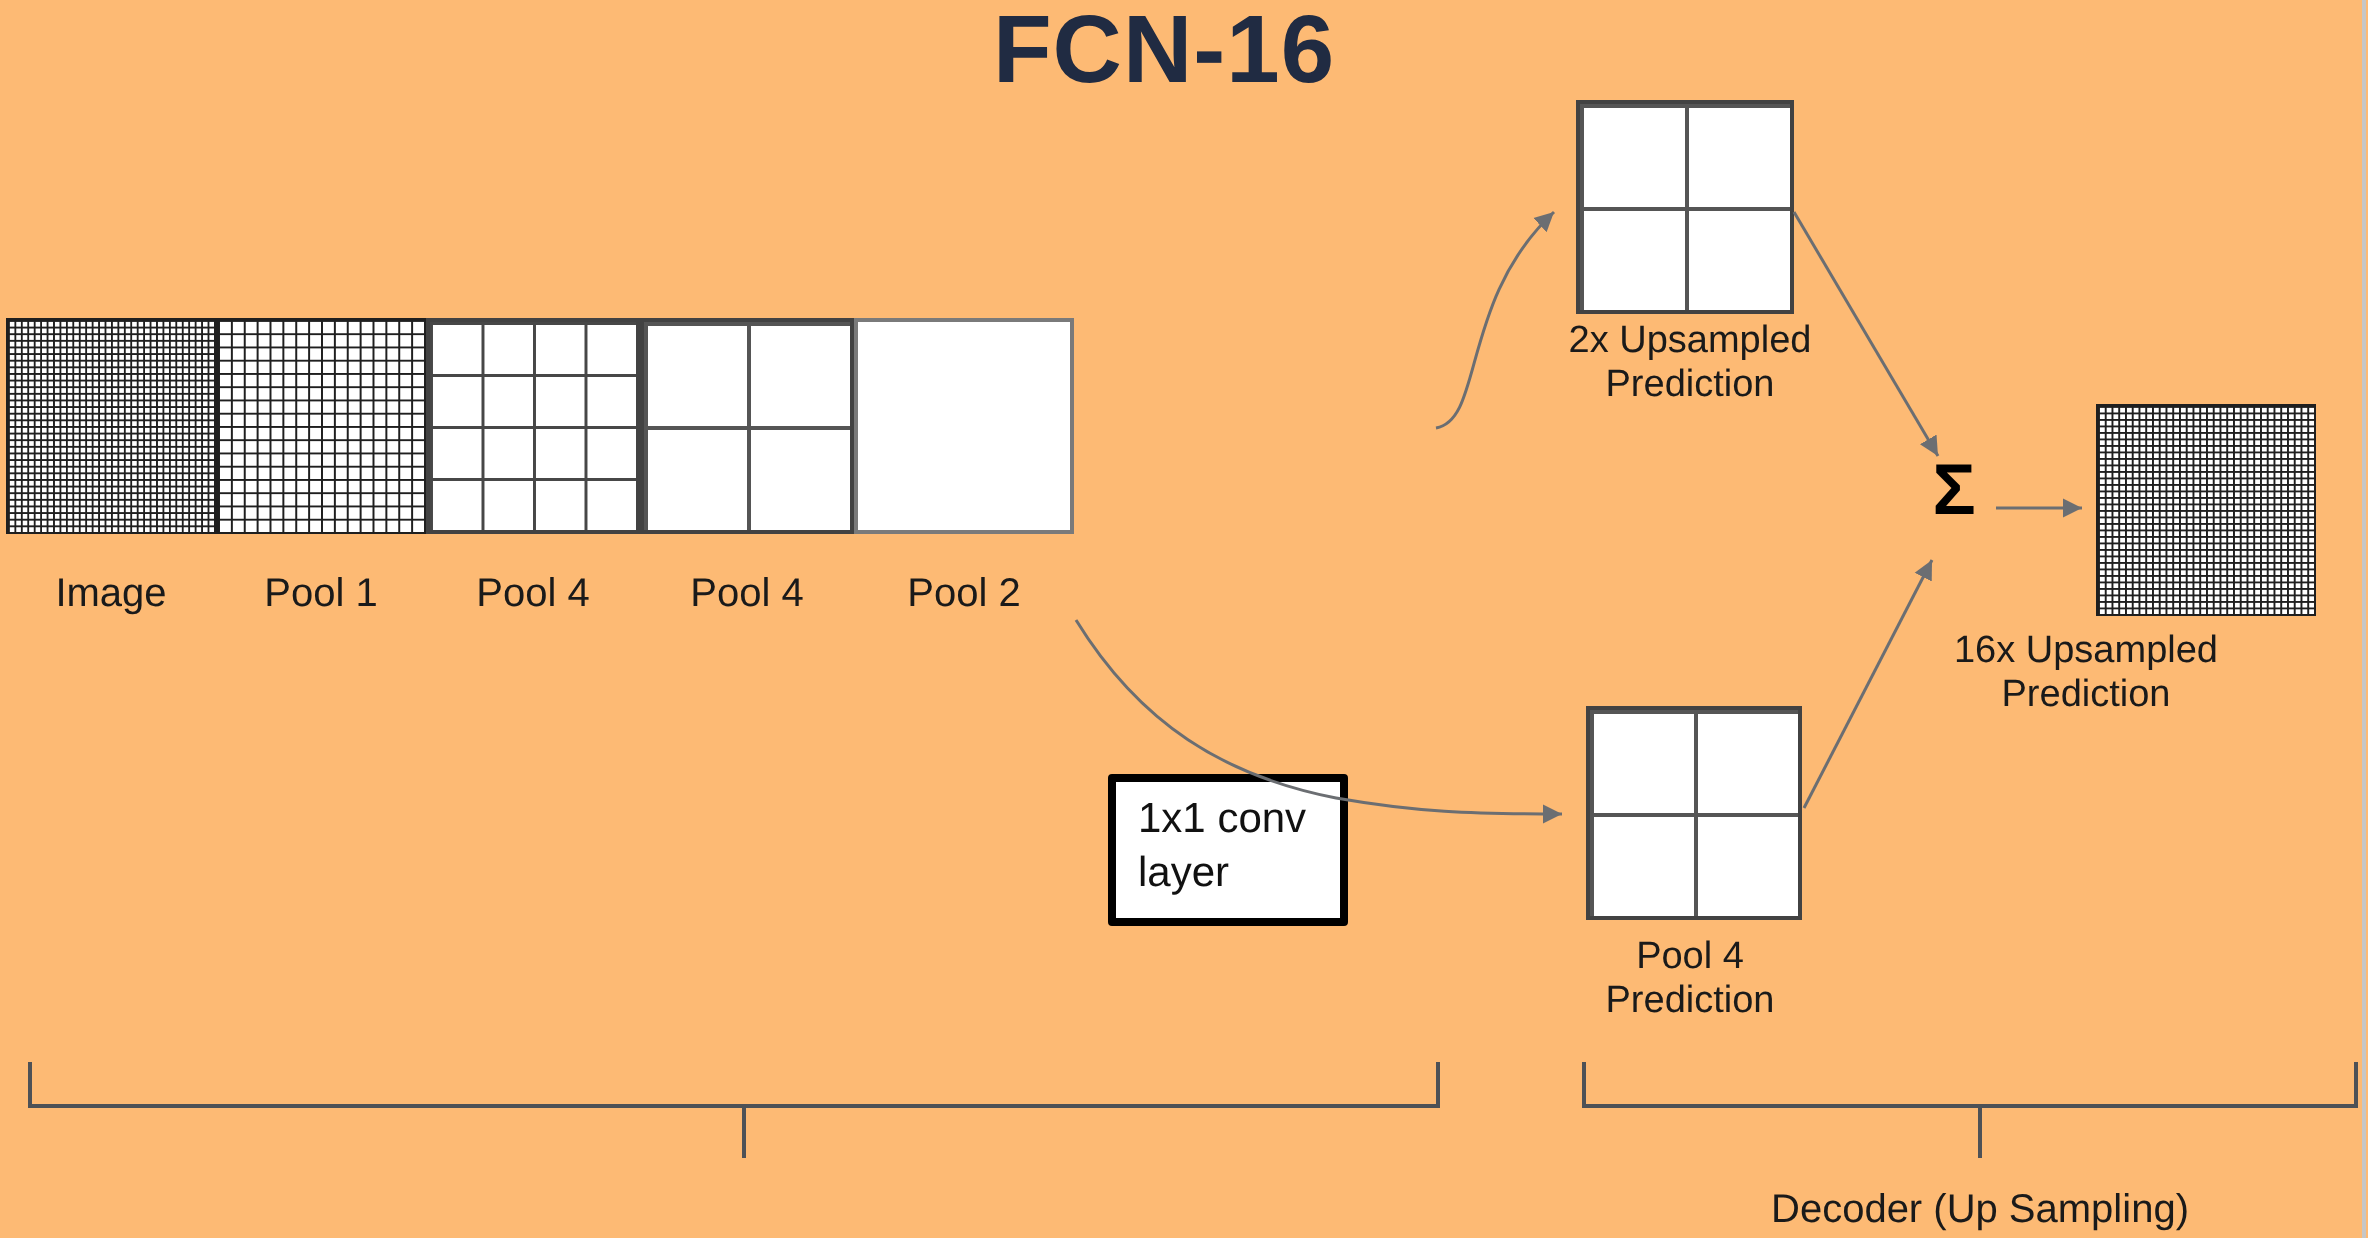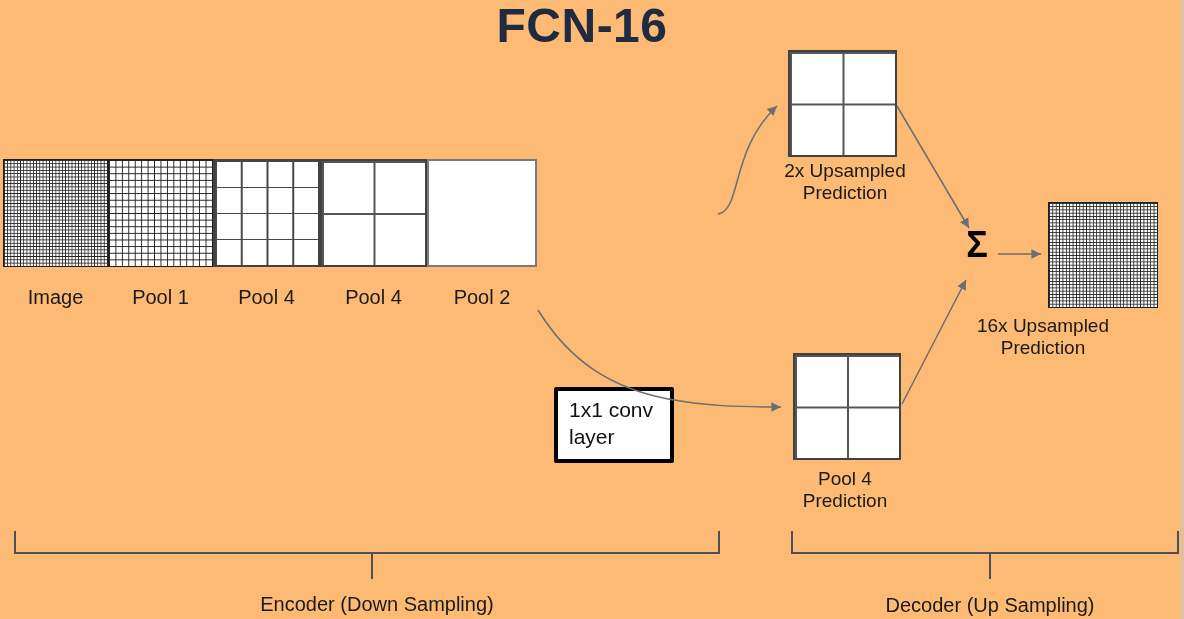--- a/index.html
+++ b/index.html
@@ -79,21 +79,20 @@
 
   <div class="grid agrid" style="left: 1048px; top: 202px; width: 110px; height: 106px; border: 1px solid rgb(31, 31, 31); background-image: linear-gradient(to right, rgb(31, 31, 31) 1px, transparent 1px), linear-gradient(rgb(31, 31, 31) 1px, transparent 1px); background-size: calc(3.125%) calc(3.125%);"></div>
   <div class="nlabel" style="left:963px;top:315px;width:160px">16x Upsampled
 Prediction</div>
 
   <div class="sigma">Σ</div>
 
   <div class="convbox">1x1 conv
 layer</div>
 
-  <div class="blabel" style="left:177px;top:593px">Encoder (Down Sampling)</div>
   <div class="blabel" style="left:790px;top:594px">Decoder (Up Sampling)</div>
 
   <svg class="overlay" width="1184" height="619" viewBox="0 0 1184 619">
     <defs>
       <marker id="ah" viewBox="0 0 10 10" refX="8" refY="5" markerWidth="8" markerHeight="8" orient="auto-start-reverse">
         <path d="M 0 1 L 8 5 L 0 9 z" fill="#6b6e72"></path>
       </marker>
     </defs>
     <path class="arrow" marker-end="url(#ah)" d="M 718 214 C 742 210 730 150 777 106"></path>
     <path class="arrow" marker-end="url(#ah)" d="M 897 106 L 969 228"></path>

